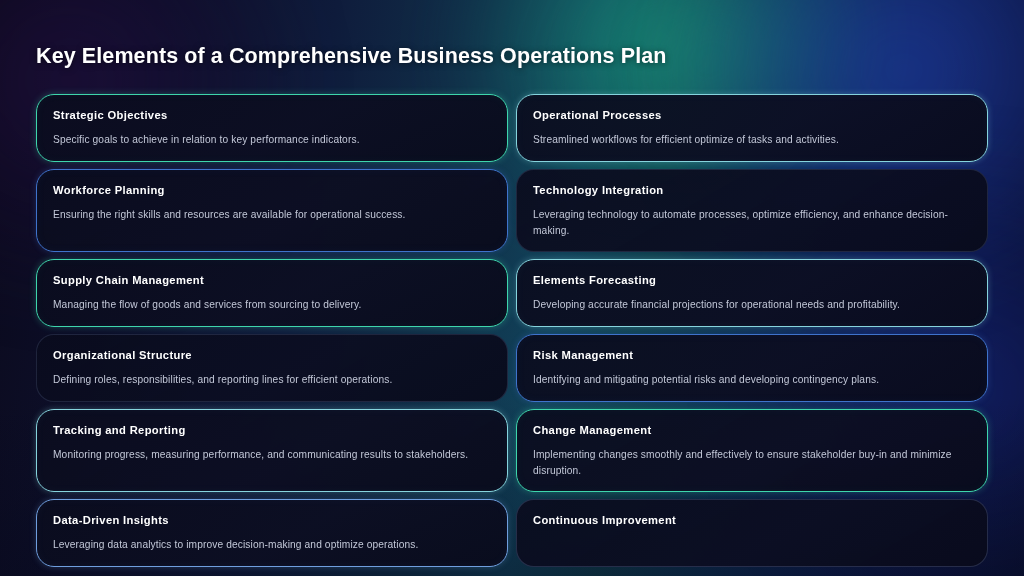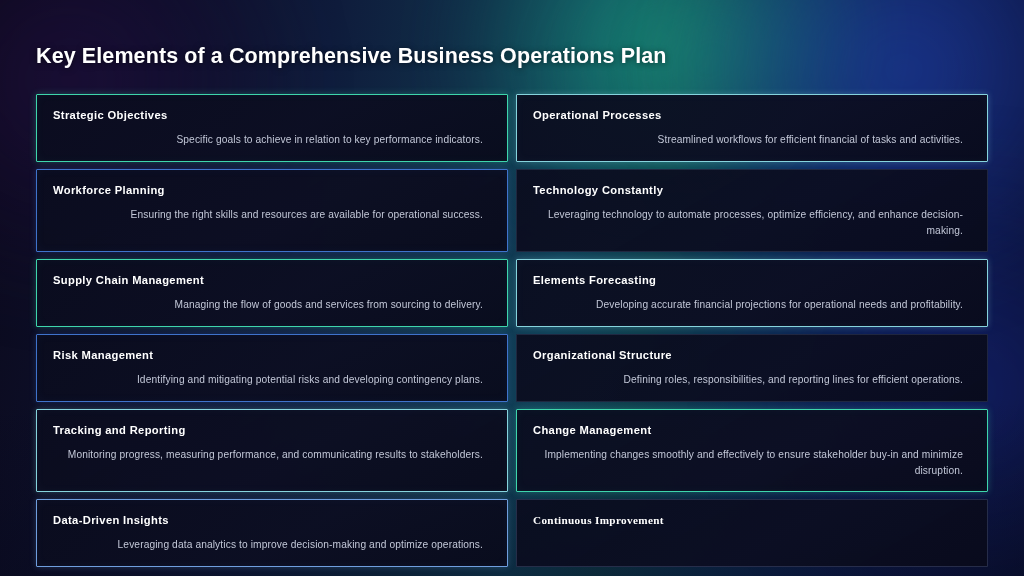--- a/index.html
+++ b/index.html
@@ -136,21 +136,21 @@
     top: 94px;
     width: 952px;
     display: grid;
     grid-template-columns: 472px 472px;
     column-gap: 8px;
     row-gap: 7px;
   }
 
   .card {
     position: relative;
-    border-radius: 1px;
+    border-radius: 18px;
     border: 1.3px solid rgba(120,140,190,0.18);
     background: linear-gradient(150deg,
         rgba(10,12,30,0.93) 0%,
         rgba(12,14,34,0.95) 55%,
         rgba(9,11,28,0.96) 100%);
     padding: 14px 24px 13px 16px;
     min-height: 64px;
   }
 
   .card.tall { min-height: 82px; }
@@ -164,21 +164,20 @@
     line-height: 1.1;
   }
 
   .card-desc {
     font-size: 10.2px;
     font-weight: normal;
     color: #c3c8d8;
     line-height: 1.52;
     letter-spacing: 0.12px;
     max-width: 430px;
-    text-align: right;
   }
 
   
   .b-green {
     border-color: #3ed6ac;
     box-shadow: 0 0 7px rgba(62,214,172,0.30),
                 inset 0 0 10px rgba(62,214,172,0.045);
   }
   .b-blue {
     border-color: #3f73cc;
@@ -195,21 +194,20 @@
     box-shadow: 0 0 6px rgba(111,158,222,0.26),
                 inset 0 0 10px rgba(111,158,222,0.045);
   }
   .b-dim {
     border-color: rgba(110,128,175,0.22);
     box-shadow: none;
   }
   .b-dim2 {
     border-color: rgba(120,140,195,0.26);
     box-shadow: none;
-    font-family: Liberation Serif, serif;
   }
 </style>
 </head>
 <body>
 
 <div id="slide">
 
   <div class="glow glow-purple"></div>
   <div class="glow glow-teal"></div>
   <div class="glow glow-green2"></div>
@@ -222,49 +220,49 @@
     <div id="page-title">Key Elements of a Comprehensive Business Operations Plan</div>
 
     <div id="card-grid">
 
       <div class="card b-green">
         <div class="card-title">Strategic Objectives</div>
         <div class="card-desc">Specific goals to achieve in relation to key performance indicators.</div>
       </div>
       <div class="card b-cyan">
         <div class="card-title">Operational Processes</div>
-        <div class="card-desc">Streamlined workflows for efficient financial of tasks and activities.</div>
+        <div class="card-desc">Streamlined workflows for efficient optimize of tasks and activities.</div>
       </div>
 
       <div class="card b-blue">
         <div class="card-title">Workforce Planning</div>
         <div class="card-desc">Ensuring the right skills and resources are available for operational success.</div>
       </div>
       <div class="card b-dim">
-        <div class="card-title">Technology Constantly</div>
+        <div class="card-title">Technology Integration</div>
         <div class="card-desc">Leveraging technology to automate processes, optimize efficiency, and enhance decision-making.</div>
       </div>
 
       <div class="card b-green">
         <div class="card-title">Supply Chain Management</div>
         <div class="card-desc">Managing the flow of goods and services from sourcing to delivery.</div>
       </div>
       <div class="card b-cyan">
         <div class="card-title">Elements Forecasting</div>
         <div class="card-desc">Developing accurate financial projections for operational needs and profitability.</div>
       </div>
 
+      <div class="card b-dim">
+        <div class="card-title">Organizational Structure</div>
+        <div class="card-desc">Defining roles, responsibilities, and reporting lines for efficient operations.</div>
+      </div>
       <div class="card b-blue">
         <div class="card-title">Risk Management</div>
         <div class="card-desc">Identifying and mitigating potential risks and developing contingency plans.</div>
       </div>
-      <div class="card b-dim">
-        <div class="card-title">Organizational Structure</div>
-        <div class="card-desc">Defining roles, responsibilities, and reporting lines for efficient operations.</div>
-      </div>
 
       <div class="card b-cyan tall">
         <div class="card-title">Tracking and Reporting</div>
         <div class="card-desc">Monitoring progress, measuring performance, and communicating results to stakeholders.</div>
       </div>
       <div class="card b-green tall">
         <div class="card-title">Change Management</div>
         <div class="card-desc">Implementing changes smoothly and effectively to ensure stakeholder buy-in and minimize disruption.</div>
       </div>
 

